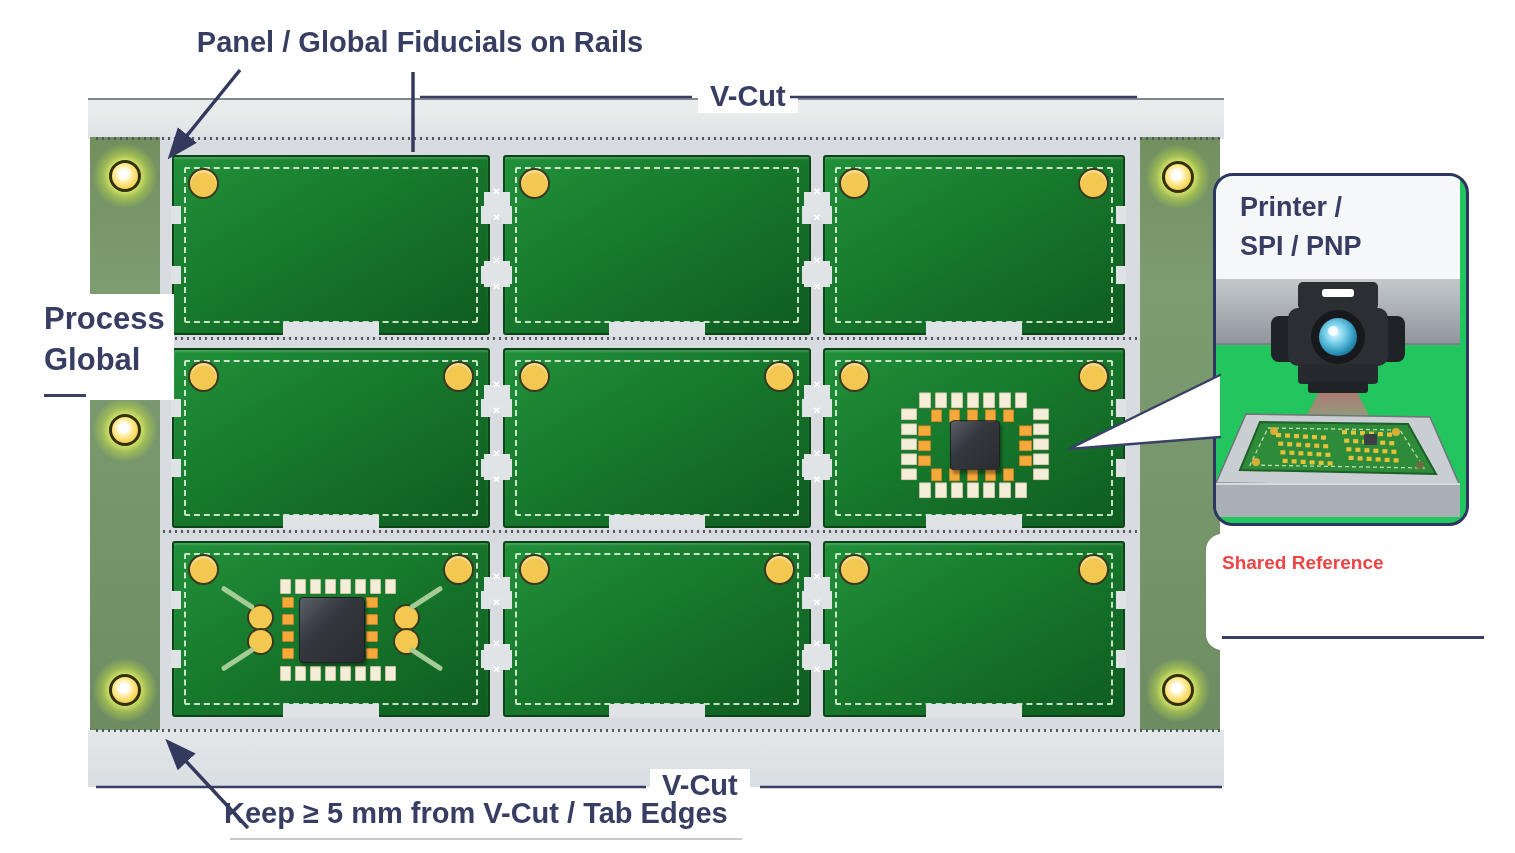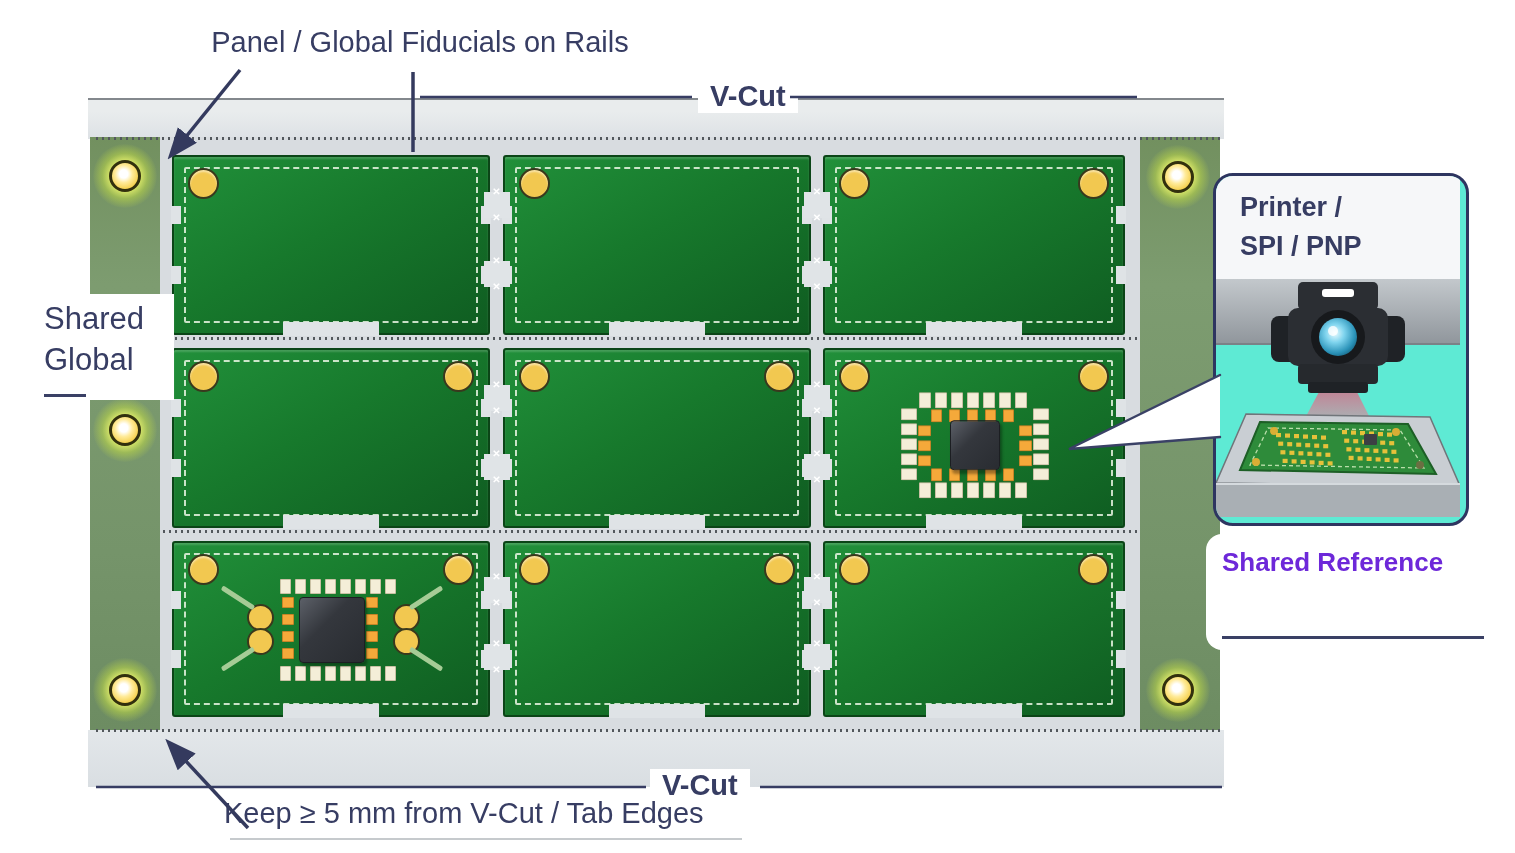--- a/index.html
+++ b/index.html
@@ -1,19 +1,19 @@
 <!DOCTYPE html>
 <html><head>
 <meta charset="utf-8">
 <style>
   html,body{margin:0;padding:0;background:#fff;}
   #canvas{position:relative;width:1515px;height:853px;background:#fff;overflow:hidden;
           font-family:"Liberation Sans", sans-serif;}
   .abs{position:absolute;}
-  .navy{color:#373d63;font-weight:normal;}
+  .navy{color:#373d63;font-weight:bold;}
   
   .band{position:absolute;left:88px;width:1136px;background:linear-gradient(180deg,#e8ebee,#dcе0e4);background:#e0e4e8;z-index:2;}
   .band.top{top:98px;height:39px;border-top:2px solid #83888d;background:linear-gradient(180deg,#e9eced 0 30%,#dde1e5);}
   .band.bottom{top:730px;height:57px;background:linear-gradient(180deg,#e3e7ea,#d9dee2);}
   .routing{position:absolute;left:160px;top:137px;width:980px;height:593px;background:#d8dce0;z-index:3;}
   .rail{position:absolute;top:137px;height:593px;background:linear-gradient(180deg,#72905f,#7d9c70 25%,#75946a 70%,#6d8c62);z-index:4;}
   .rail.left{left:90px;width:70px;}
   .rail.right{left:1140px;width:80px;}
   .dots{position:absolute;height:3px;z-index:6;
         background-image:repeating-linear-gradient(90deg,#53585d 0 2px,transparent 2px 6px);}
@@ -40,26 +40,26 @@
   .railfid{position:absolute;width:52px;height:52px;z-index:7;}
   .railfid .glow{position:absolute;inset:-6px;border-radius:50%;
       background:radial-gradient(circle, rgba(236,246,110,.95) 28%, rgba(186,214,72,.55) 50%, rgba(110,150,60,0) 72%);}
   .railfid .ring{position:absolute;inset:10px;border-radius:50%;border:3px solid #32300e;
       background:radial-gradient(circle at 45% 42%, #ffffff 0 20%, #ffeb9a 42%, #f4cf4b 75%, #eaba36 100%);}
   
   .label-box{position:absolute;background:#fff;z-index:20;}
   .underline{position:absolute;z-index:21;}
   .vcut{position:absolute;z-index:20;background:#fff;padding:0 12px;font-size:29px;font-weight:bold;color:#373d63;}
   
-  .callout{position:absolute;left:1213px;top:173px;width:250px;height:347px;background:#5eead4;
+  .callout{position:absolute;left:1213px;top:173px;width:250px;height:347px;background:#22c55e;
            border:3px solid #2e3560;border-radius:20px;overflow:hidden;z-index:30;}
   .callout .title{position:absolute;left:24px;top:12px;font-size:27px;line-height:39px;font-weight:bold;color:#373d63;z-index:3;}
   .callout svg{position:absolute;inset:0;z-index:1;}
   .sharedbox{position:absolute;left:1206px;top:534px;width:292px;height:116px;background:#fff;border-radius:16px;z-index:25;}
-  .sharedbox .cap{position:absolute;left:16px;top:10px;font-size:26px;line-height:37px;font-weight:bold;color:#6d28d9;}
+  .sharedbox .cap{position:absolute;left:16px;top:10px;font-size:19px;line-height:37px;font-weight:bold;color:#ef4444;}
   .sharedbox .rule{position:absolute;left:16px;top:102px;width:262px;height:3px;background:#3a4065;}
   #overlay{position:absolute;inset:0;z-index:40;pointer-events:none;}
 </style>
 </head>
 <body>
 
 <div id="canvas">
 
   <div class="band top"></div>
   <div class="band bottom"></div>
@@ -306,21 +306,21 @@
         <div class="ring"></div>
       </div>
       <div class="railfid" style="left: 1152px; top: 664px;">
         <div class="glow"></div>
         <div class="ring"></div>
       </div>
     </div>
 
   <div class="label-box" style="left:14px;top:294px;width:160px;height:106px;">
     <div class="navy" style="position:absolute;left:30px;top:4px;font-size:31px;line-height:41px;">
-      <div>Shared</div>
+      <div>Process</div>
       <div>Global</div>
     </div>
   </div>
   <div class="underline" style="left:44px;top:394px;width:42px;height:3px;background:#3a4065;"></div>
 
   <div class="abs navy" style="left:170px;top:26px;width:500px;text-align:center;font-size:29px;z-index:20;">Panel / Global Fiducials on Rails</div>
 
   <div class="vcut" style="left:698px;top:80px;">V-Cut</div>
   <div class="vcut" style="left:650px;top:769px;">V-Cut</div>
 

